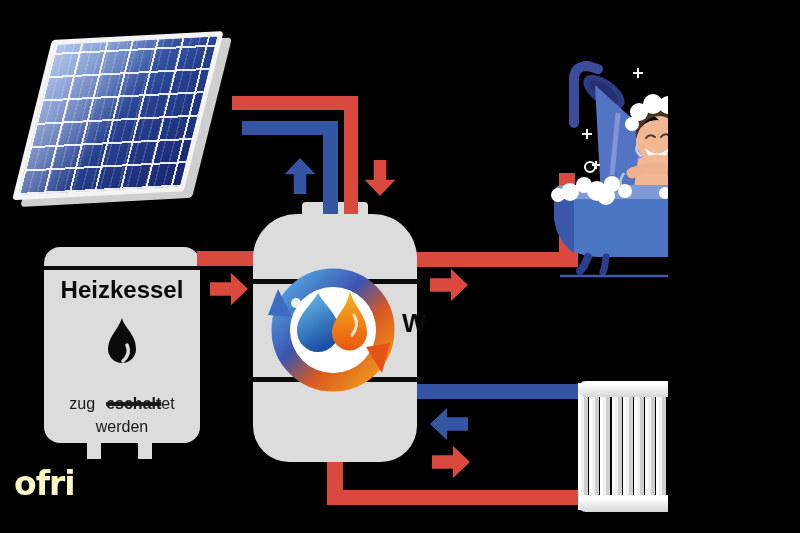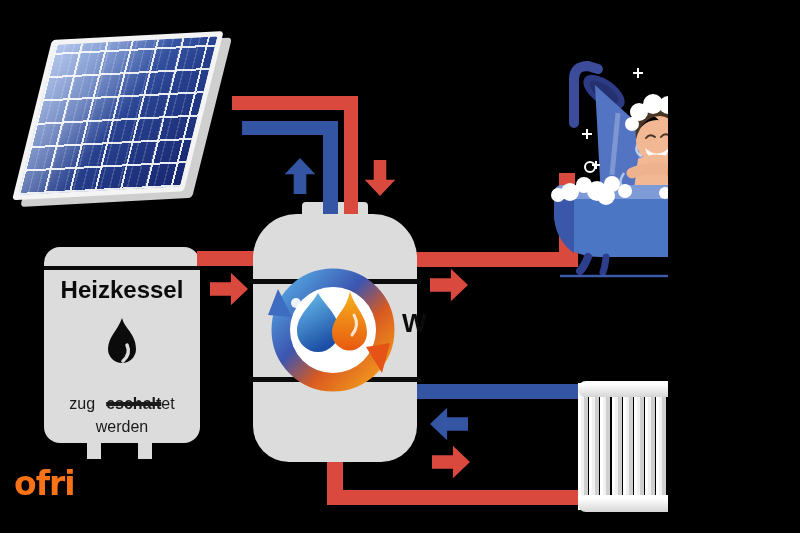--- a/index.html
+++ b/index.html
@@ -43,21 +43,21 @@
       repeating-linear-gradient(90deg,#e8ecf2 0 2px,rgba(0,0,0,0) 2px 25.4px),
       repeating-linear-gradient(0deg,#e8ecf2 0 2px,rgba(0,0,0,0) 2px 23px),
       linear-gradient(135deg,#5b85d6 0%,#27418f 55%,#17256e 100%);}
   
   .radiator{left:578px;top:381px;width:123px;height:131px;}
   .fins{position:absolute;left:0;top:2px;right:0;bottom:2px;
     background:repeating-linear-gradient(90deg,#ffffff 0 3px,#f1f1f1 3px 6px,#cfcfcf 6px 10px,rgba(0,0,0,0) 10px 11.2px);}
   .rbar{position:absolute;left:0;width:123px;height:16px;border-radius:8px;
         background:linear-gradient(180deg,#ffffff 20%,#d6d6d6);}
   .nub{position:absolute;width:8px;height:8px;border-radius:50%;background:#c3a06b;}
-  .logo{left:14px;top:464px;font-size:33px;font-weight:700;letter-spacing:-1px;color:#f97316;
+  .logo{left:14px;top:464px;font-size:33px;font-weight:700;letter-spacing:-1px;color:#fef9c3;
         font-family:"DejaVu Sans","Liberation Sans",sans-serif;text-align:center;}
 </style>
 </head>
 <body>
 
 <div class="stage">
 
   <div class="abs graybox boiler"></div>
   <div class="abs leg" style="left:87px;top:443px;width:14px;height:16px;"></div>
   <div class="abs leg" style="left:138px;top:443px;width:14px;height:16px;"></div>

